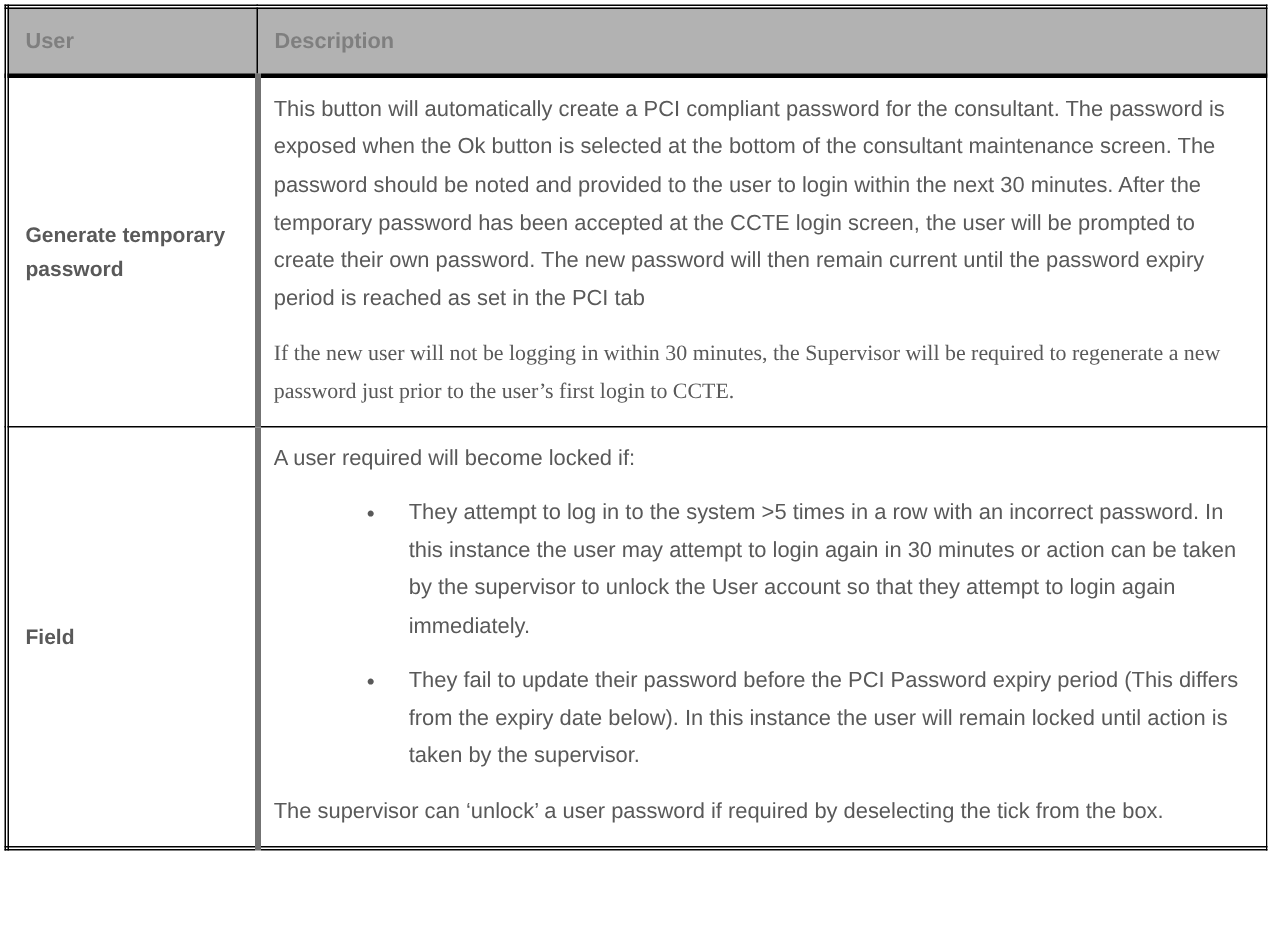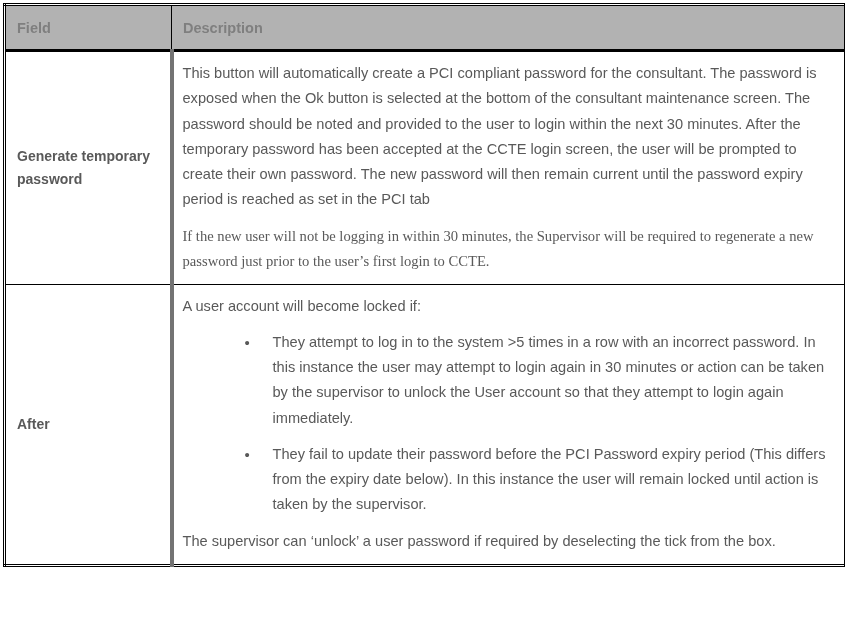--- a/index.html
+++ b/index.html
@@ -113,42 +113,42 @@
 <body>
 
 <div class="table-wrap">
   <table class="doc-table">
     <colgroup>
       <col class="col-field">
       <col class="col-desc">
     </colgroup>
     <thead>
       <tr>
-        <th>Field</th>
+        <th>User</th>
         <th class="last">Description</th>
       </tr>
     </thead>
     <tbody>
 
       <tr>
         <td class="field-cell">
           <div class="field-label">Generate temporary password</div>
         </td>
         <td class="desc-cell last">
           <p>This button will automatically create a PCI compliant password for the consultant. The password is exposed when the Ok button is selected at the bottom of the consultant maintenance screen. The password should be noted and provided to the user to login within the next 30 minutes. After the temporary password has been accepted at the CCTE login screen, the user will be prompted to create their own password. The new password will then remain current until the password expiry period is reached as set in the PCI tab</p>
           <p>If the new user will not be logging in within 30 minutes, the Supervisor will be required to regenerate a new password just prior to the user’s first login to CCTE.</p>
         </td>
       </tr>
 
       <tr>
         <td class="field-cell">
-          <div class="field-label">After</div>
+          <div class="field-label">Field</div>
         </td>
         <td class="desc-cell last">
-          <p>A user account will become locked if:</p>
+          <p>A user required will become locked if:</p>
           <ul class="bullets">
             <li>
               <span class="bullet-dot">•</span>
               <span>They attempt to log in to the system &gt;5 times in a row with an incorrect password. In this instance the user may attempt to login again in 30 minutes or action can be taken by the supervisor to unlock the User account so that they attempt to login again immediately.</span>
             </li>
             <li>
               <span class="bullet-dot">•</span>
               <span>They fail to update their password before the PCI Password expiry period (This differs from the expiry date below). In this instance the user will remain locked until action is taken by the supervisor.</span>
             </li>
           </ul>

